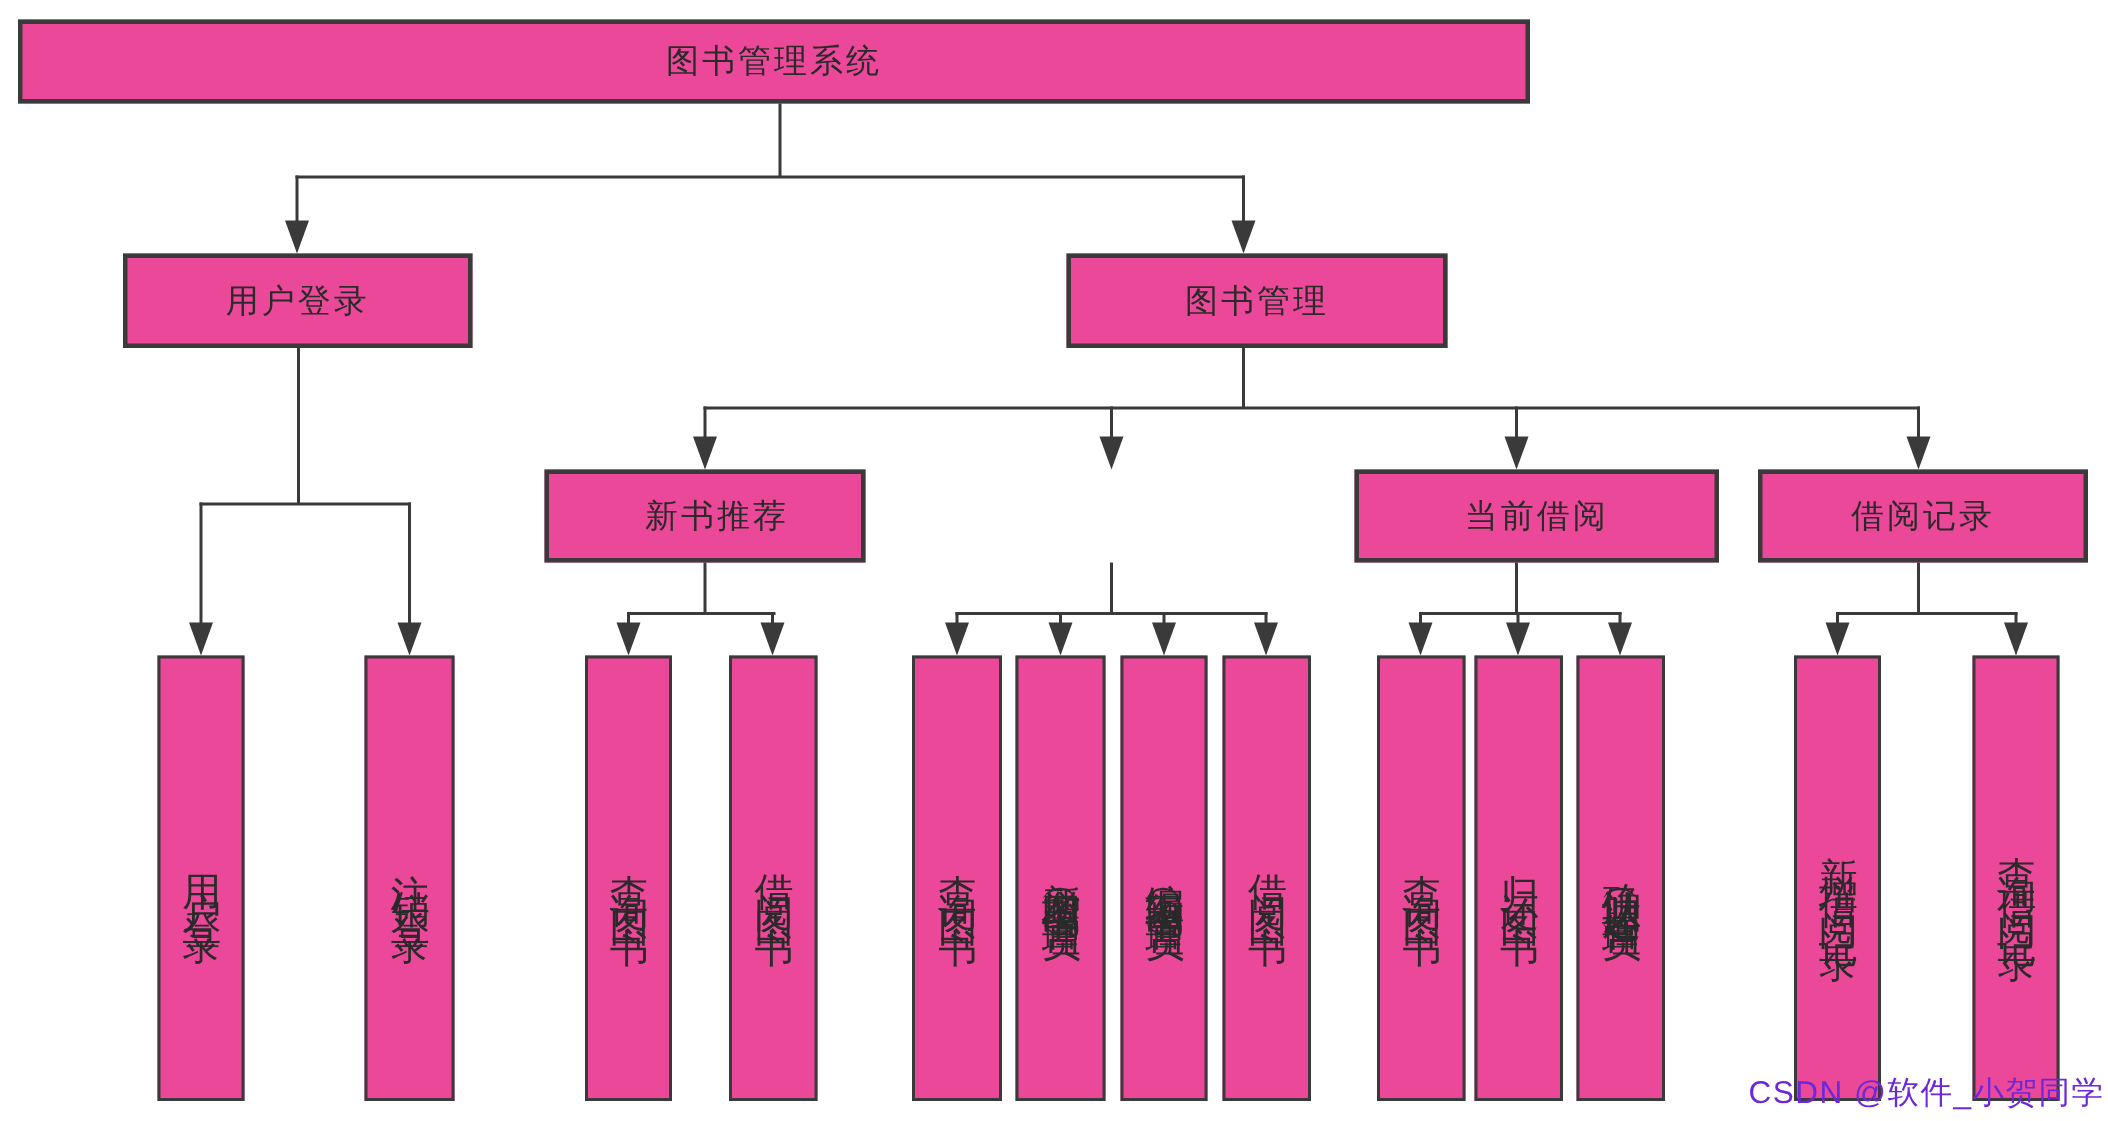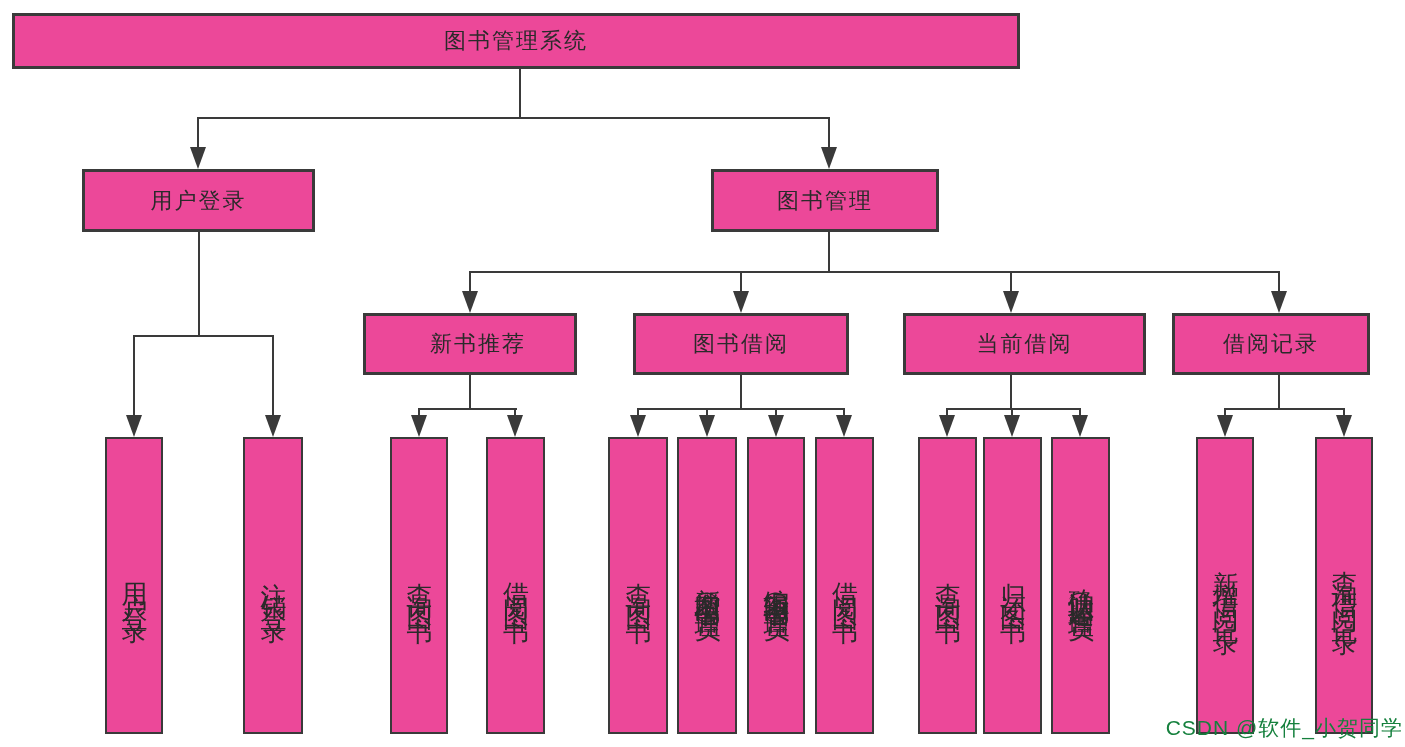--- a/index.html
+++ b/index.html
@@ -20,21 +20,21 @@
   .vtext.tight{letter-spacing:4px;}
   .vl{position:absolute;width:2px;background:#3a3a3a;}
   .hl{position:absolute;height:2px;background:#3a3a3a;}
   .arrow{
     position:absolute;width:0;height:0;
     border-left:8px solid transparent;border-right:8px solid transparent;
     border-top:22px solid #3a3a3a;
   }
   .watermark{
     position:absolute;right:2px;top:714px;font-size:21px;letter-spacing:1px;
-    color:#15803d;white-space:nowrap;z-index:10;
+    color:#6d28d9;white-space:nowrap;z-index:10;
   }
 </style>
 </head>
 <body>
 
 <div id="canvas">
 
   <div class="box" style="left:12px;top:13px;width:1008px;height:56px;">
     <span class="hlabel">图书管理系统</span>
   </div>
@@ -42,21 +42,21 @@
   <div class="vl" style="left:519px;top:69px;height:49px;"></div>
   <div class="hl" style="left:197px;top:117px;width:633px;"></div>
   <div class="vl" style="left:197px;top:117px;height:34px;"></div>
   <div class="arrow" style="left:190px;top:147px;"></div>
   <div class="vl" style="left:828px;top:117px;height:34px;"></div>
   <div class="arrow" style="left:821px;top:147px;"></div>
 
   <div class="box" style="left:82px;top:169px;width:233px;height:63px;">
     <span class="hlabel">用户登录</span>
   </div>
-  <div class="box" style="left:711px;top:169px;width:228px;height:63px;">
+  <div class="box" style="left:711px;top:169px;width:254px;height:63px;">
     <span class="hlabel">图书管理</span>
   </div>
 
   <div class="vl" style="left:198px;top:232px;height:104px;"></div>
   <div class="hl" style="left:133px;top:335px;width:141px;"></div>
   <div class="vl" style="left:133px;top:335px;height:82px;"></div>
   <div class="arrow" style="left:126px;top:415px;"></div>
   <div class="vl" style="left:272px;top:335px;height:82px;"></div>
   <div class="arrow" style="left:265px;top:415px;"></div>
 
@@ -67,27 +67,24 @@
   <div class="vl" style="left:740px;top:271px;height:22px;"></div>
   <div class="arrow" style="left:733px;top:291px;"></div>
   <div class="vl" style="left:1010px;top:271px;height:22px;"></div>
   <div class="arrow" style="left:1003px;top:291px;"></div>
   <div class="vl" style="left:1278px;top:271px;height:22px;"></div>
   <div class="arrow" style="left:1271px;top:291px;"></div>
 
   <div class="box" style="left:363px;top:313px;width:214px;height:62px;padding-left:16px;">
     <span class="hlabel">新书推荐</span>
   </div>
-  <div class="box" style="left:633px;top:313px;width:216px;height:62px;">
-    <span class="hlabel">图书借阅</span>
-  </div>
   <div class="box" style="left:903px;top:313px;width:243px;height:62px;">
     <span class="hlabel">当前借阅</span>
   </div>
-  <div class="box" style="left:1172px;top:313px;width:198px;height:62px;">
+  <div class="box" style="left:1172px;top:313px;width:220px;height:62px;">
     <span class="hlabel">借阅记录</span>
   </div>
 
   <div class="vl" style="left:469px;top:375px;height:34px;"></div>
   <div class="hl" style="left:418px;top:408px;width:99px;"></div>
   <div class="vl" style="left:418px;top:408px;height:10px;"></div>
   <div class="arrow" style="left:411px;top:415px;"></div>
   <div class="vl" style="left:514px;top:408px;height:10px;"></div>
   <div class="arrow" style="left:507px;top:415px;"></div>
 

